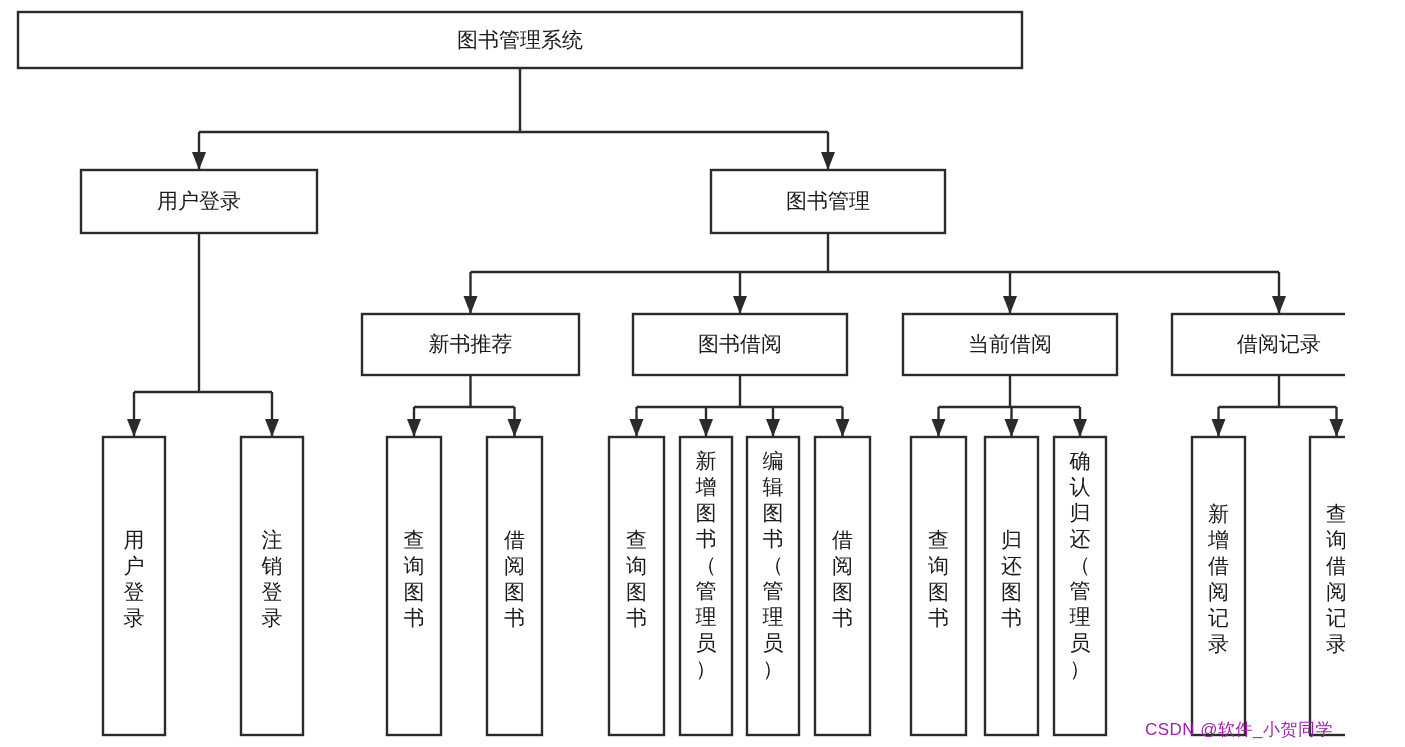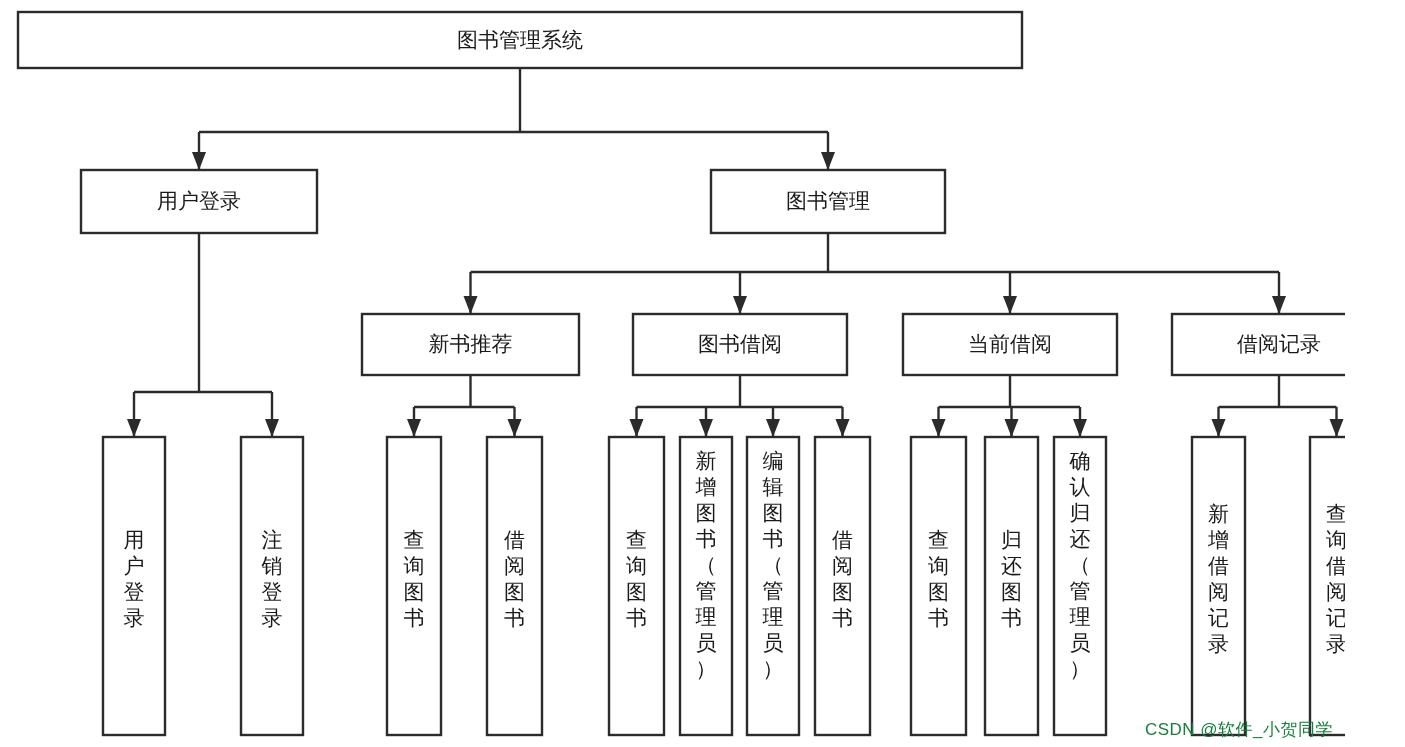--- a/index.html
+++ b/index.html
@@ -52,21 +52,21 @@
     font-family: "Liberation Sans", "DejaVu Sans", sans-serif;
     font-size: 21px;
     text-anchor: middle;
   }
   .watermark {
     position: absolute;
     right: 12px;
     bottom: 6px;
     font-family: "Liberation Sans", "DejaVu Sans", sans-serif;
     font-size: 17px;
-    color: #15803d;
+    color: #a21caf;
     white-space: nowrap;
     letter-spacing: 0.5px;
     pointer-events: none;
   }
 </style>
 </head>
 <body>
 
 <div id="diagram-root">
 

